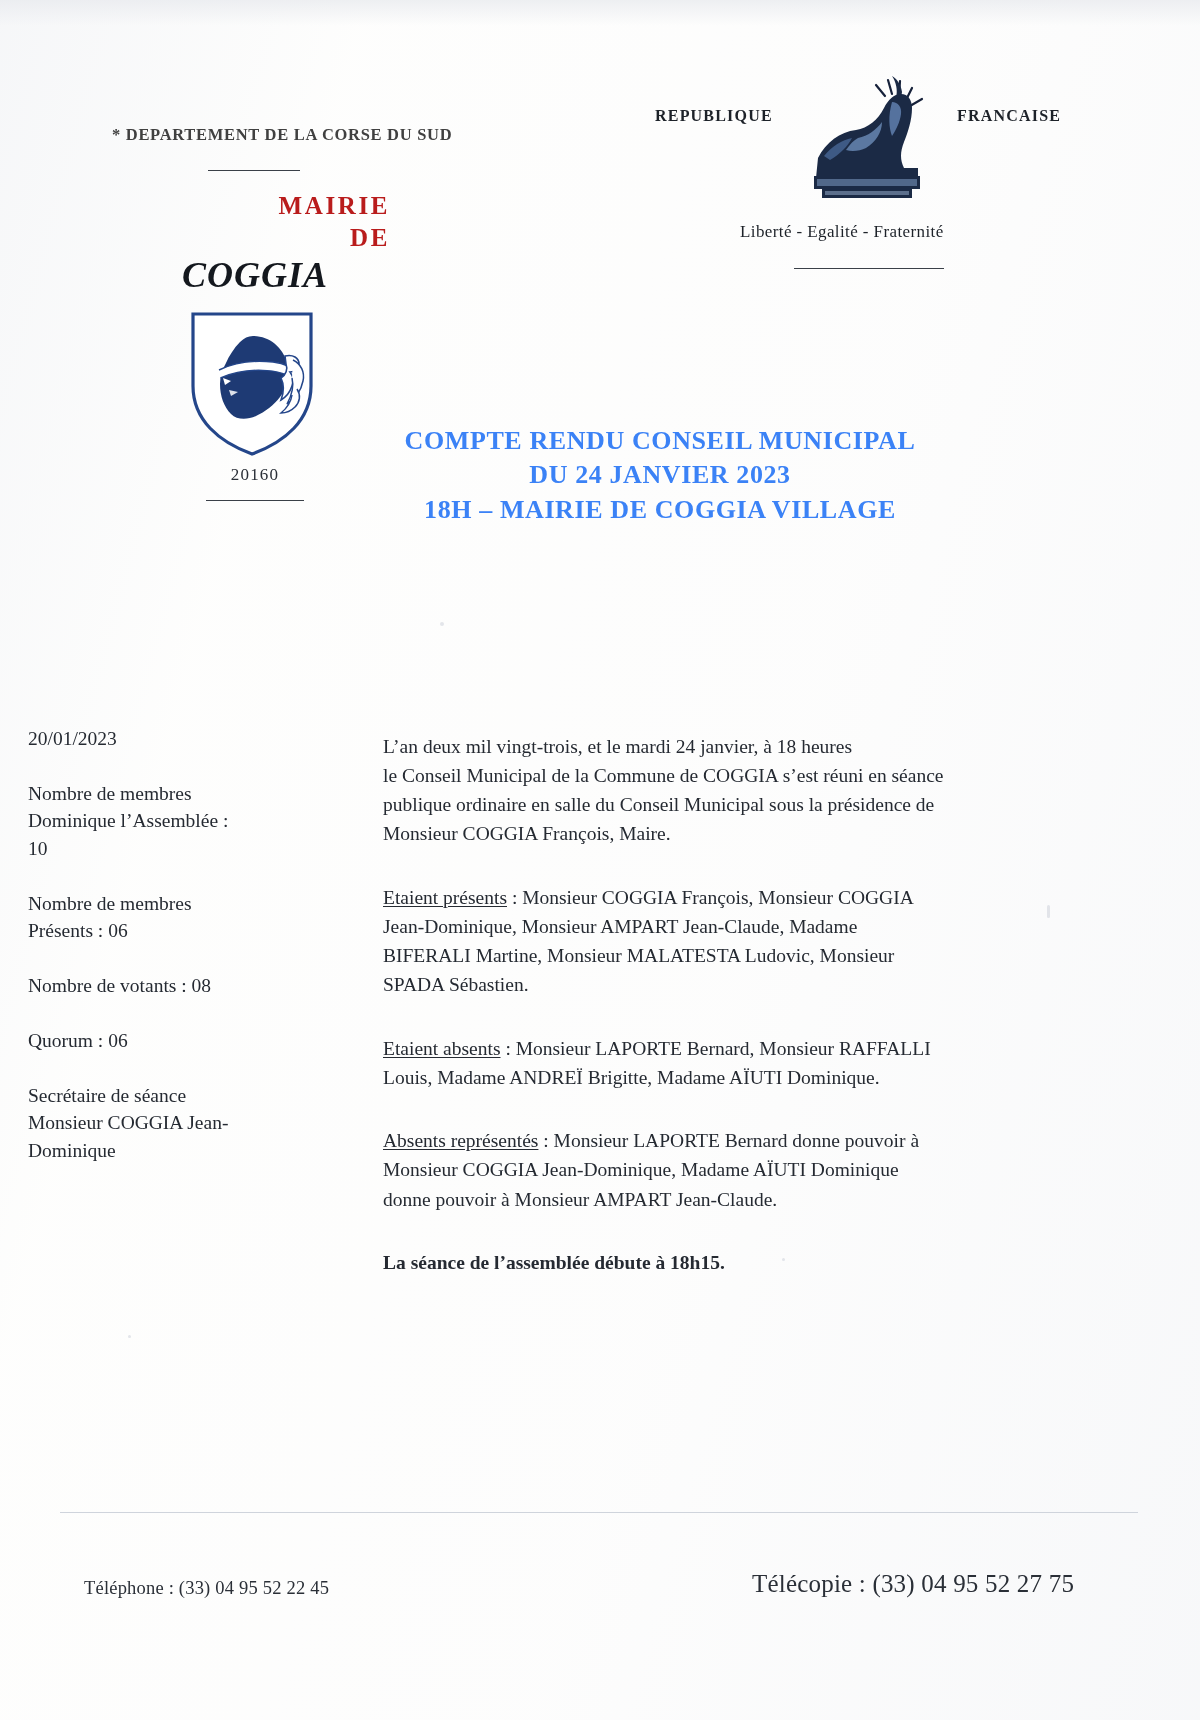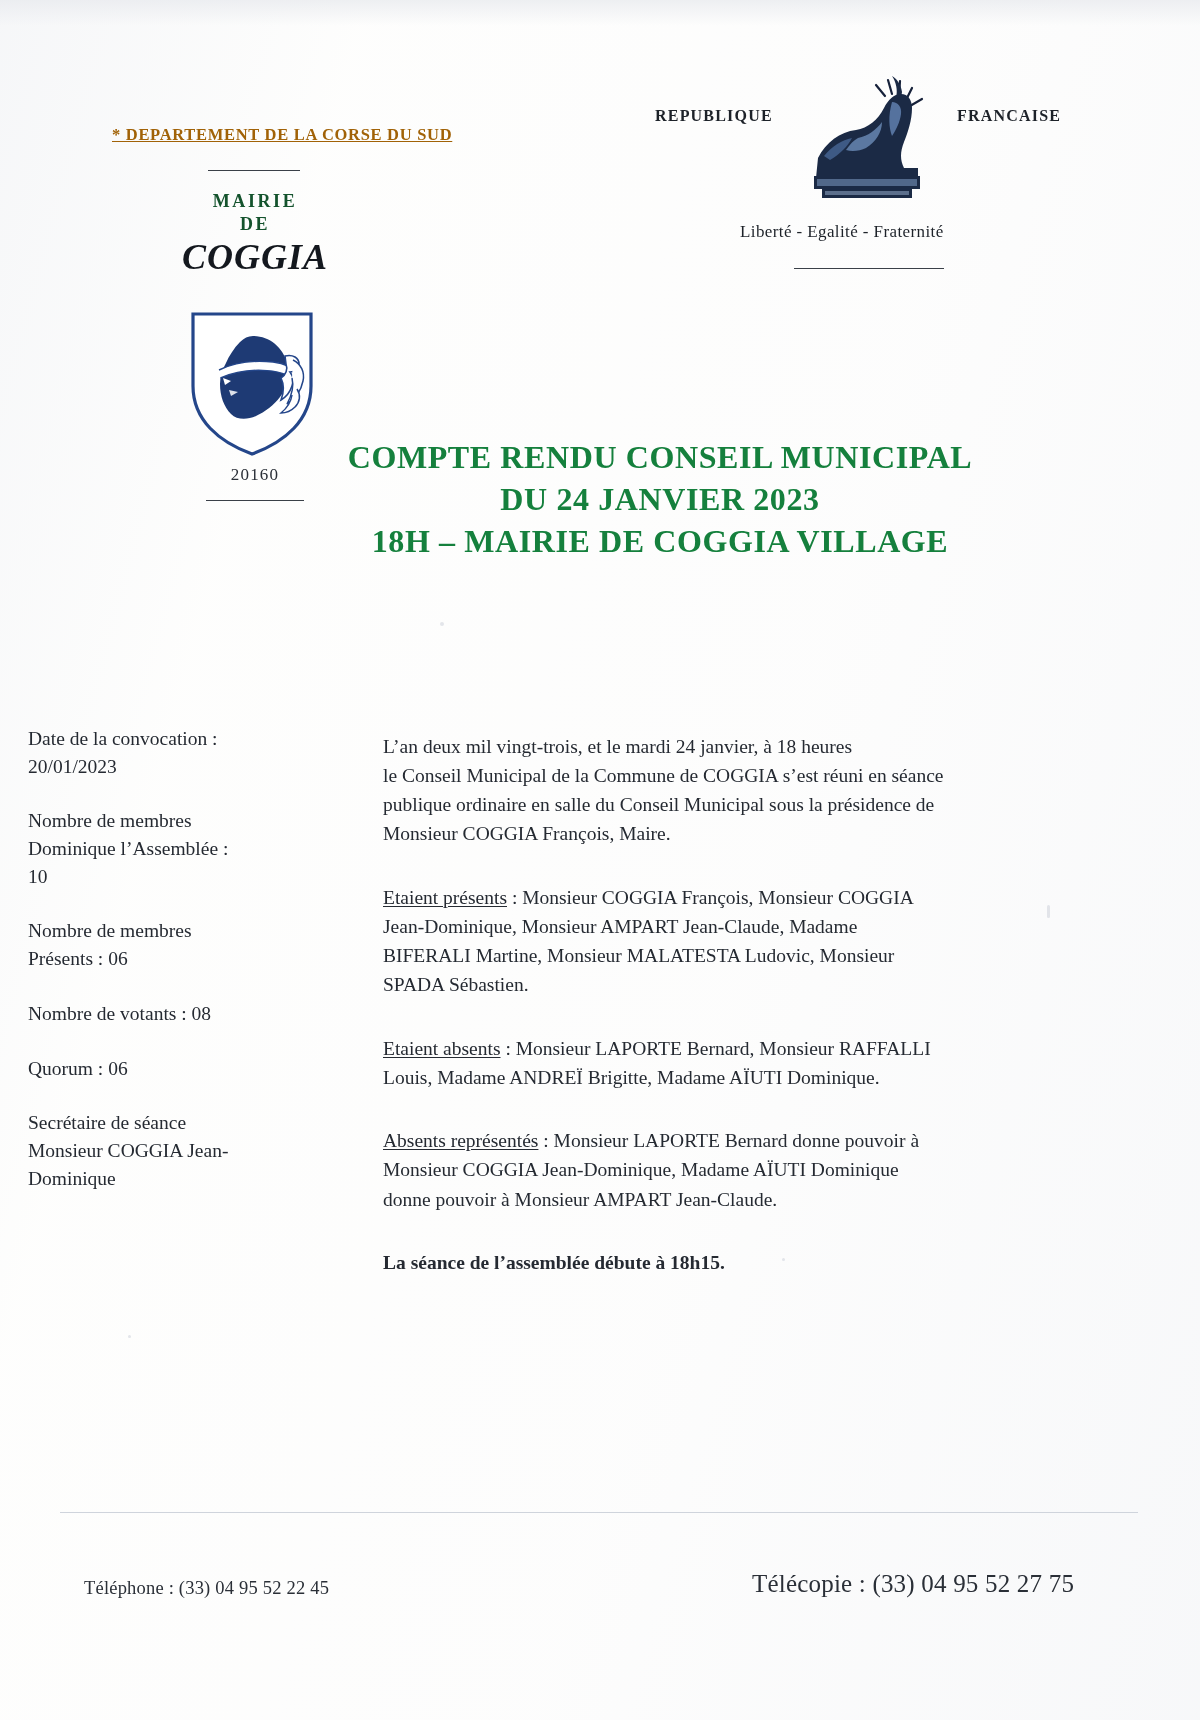--- a/index.html
+++ b/index.html
@@ -47,45 +47,45 @@
     height: 560px;
   }
   .dept-line {
     position: absolute;
     top: 125px;
     left: 112px;
     font-size: 16.5px;
     font-weight: bold;
     letter-spacing: 0.7px;
     white-space: nowrap;
-    color: #a16207;
-    text-decoration: underline;
+    color: #404040;
   }
   .rule {
     position: absolute;
     height: 0;
     border-top: 1.6px solid #3a4048;
   }
   .rule-left-1 { top: 170px; left: 208px; width: 92px; }
   .rule-left-2 { top: 500px; left: 206px; width: 98px; }
   .rule-right-1 { top: 268px; left: 794px; width: 150px; }
 
   .mairie-block {
     position: absolute;
     top: 190px;
     left: 120px;
     width: 270px;
     text-align: center;
   }
   .mairie-word {
-    font-size: 18px;
+    font-size: 25px;
     font-weight: bold;
     letter-spacing: 2.6px;
     line-height: 1.28;
-    color: #14532d;
+    color: #b91c1c;
+    text-align: right;
   }
   .commune-name {
     font-family: "Liberation Serif", "DejaVu Serif", serif;
     font-style: italic;
     font-weight: bold;
     font-size: 36px;
     letter-spacing: 1px;
     color: #14181e;
   }
 
@@ -136,29 +136,29 @@
     position: absolute;
     top: 222px;
     left: 740px;
     font-size: 17px;
     letter-spacing: 0.4px;
     color: #1d2229;
   }
 
   .doc-title {
     position: absolute;
-    top: 436px;
+    top: 424px;
     left: 300px;
     width: 720px;
     text-align: center;
-    font-size: 32px;
+    font-size: 26px;
     font-weight: bold;
     line-height: 1.32;
     letter-spacing: 0.6px;
-    color: #15803d;
+    color: #3b82f6;
   }
   .doc-title .tl { display: block; }
 
   
   .body-area {
     position: absolute;
     top: 700px;
     left: 0;
     right: 0;
   }
@@ -320,21 +320,20 @@
         <span class="tl">DU 24 JANVIER 2023</span>
         <span class="tl">18H – MAIRIE DE COGGIA VILLAGE</span>
       </div>
     </div>
 
     <div class="body-area">
 
       <aside class="sidebar">
 
         <div class="blk">
-          <span class="ln">Date de la convocation :</span>
           <span class="ln">20/01/2023</span>
         </div>
 
         <div class="blk">
           <span class="ln">Nombre de membres</span>
           <span class="ln">Dominique l’Assemblée :</span>
           <span class="ln">10</span>
         </div>
 
 

